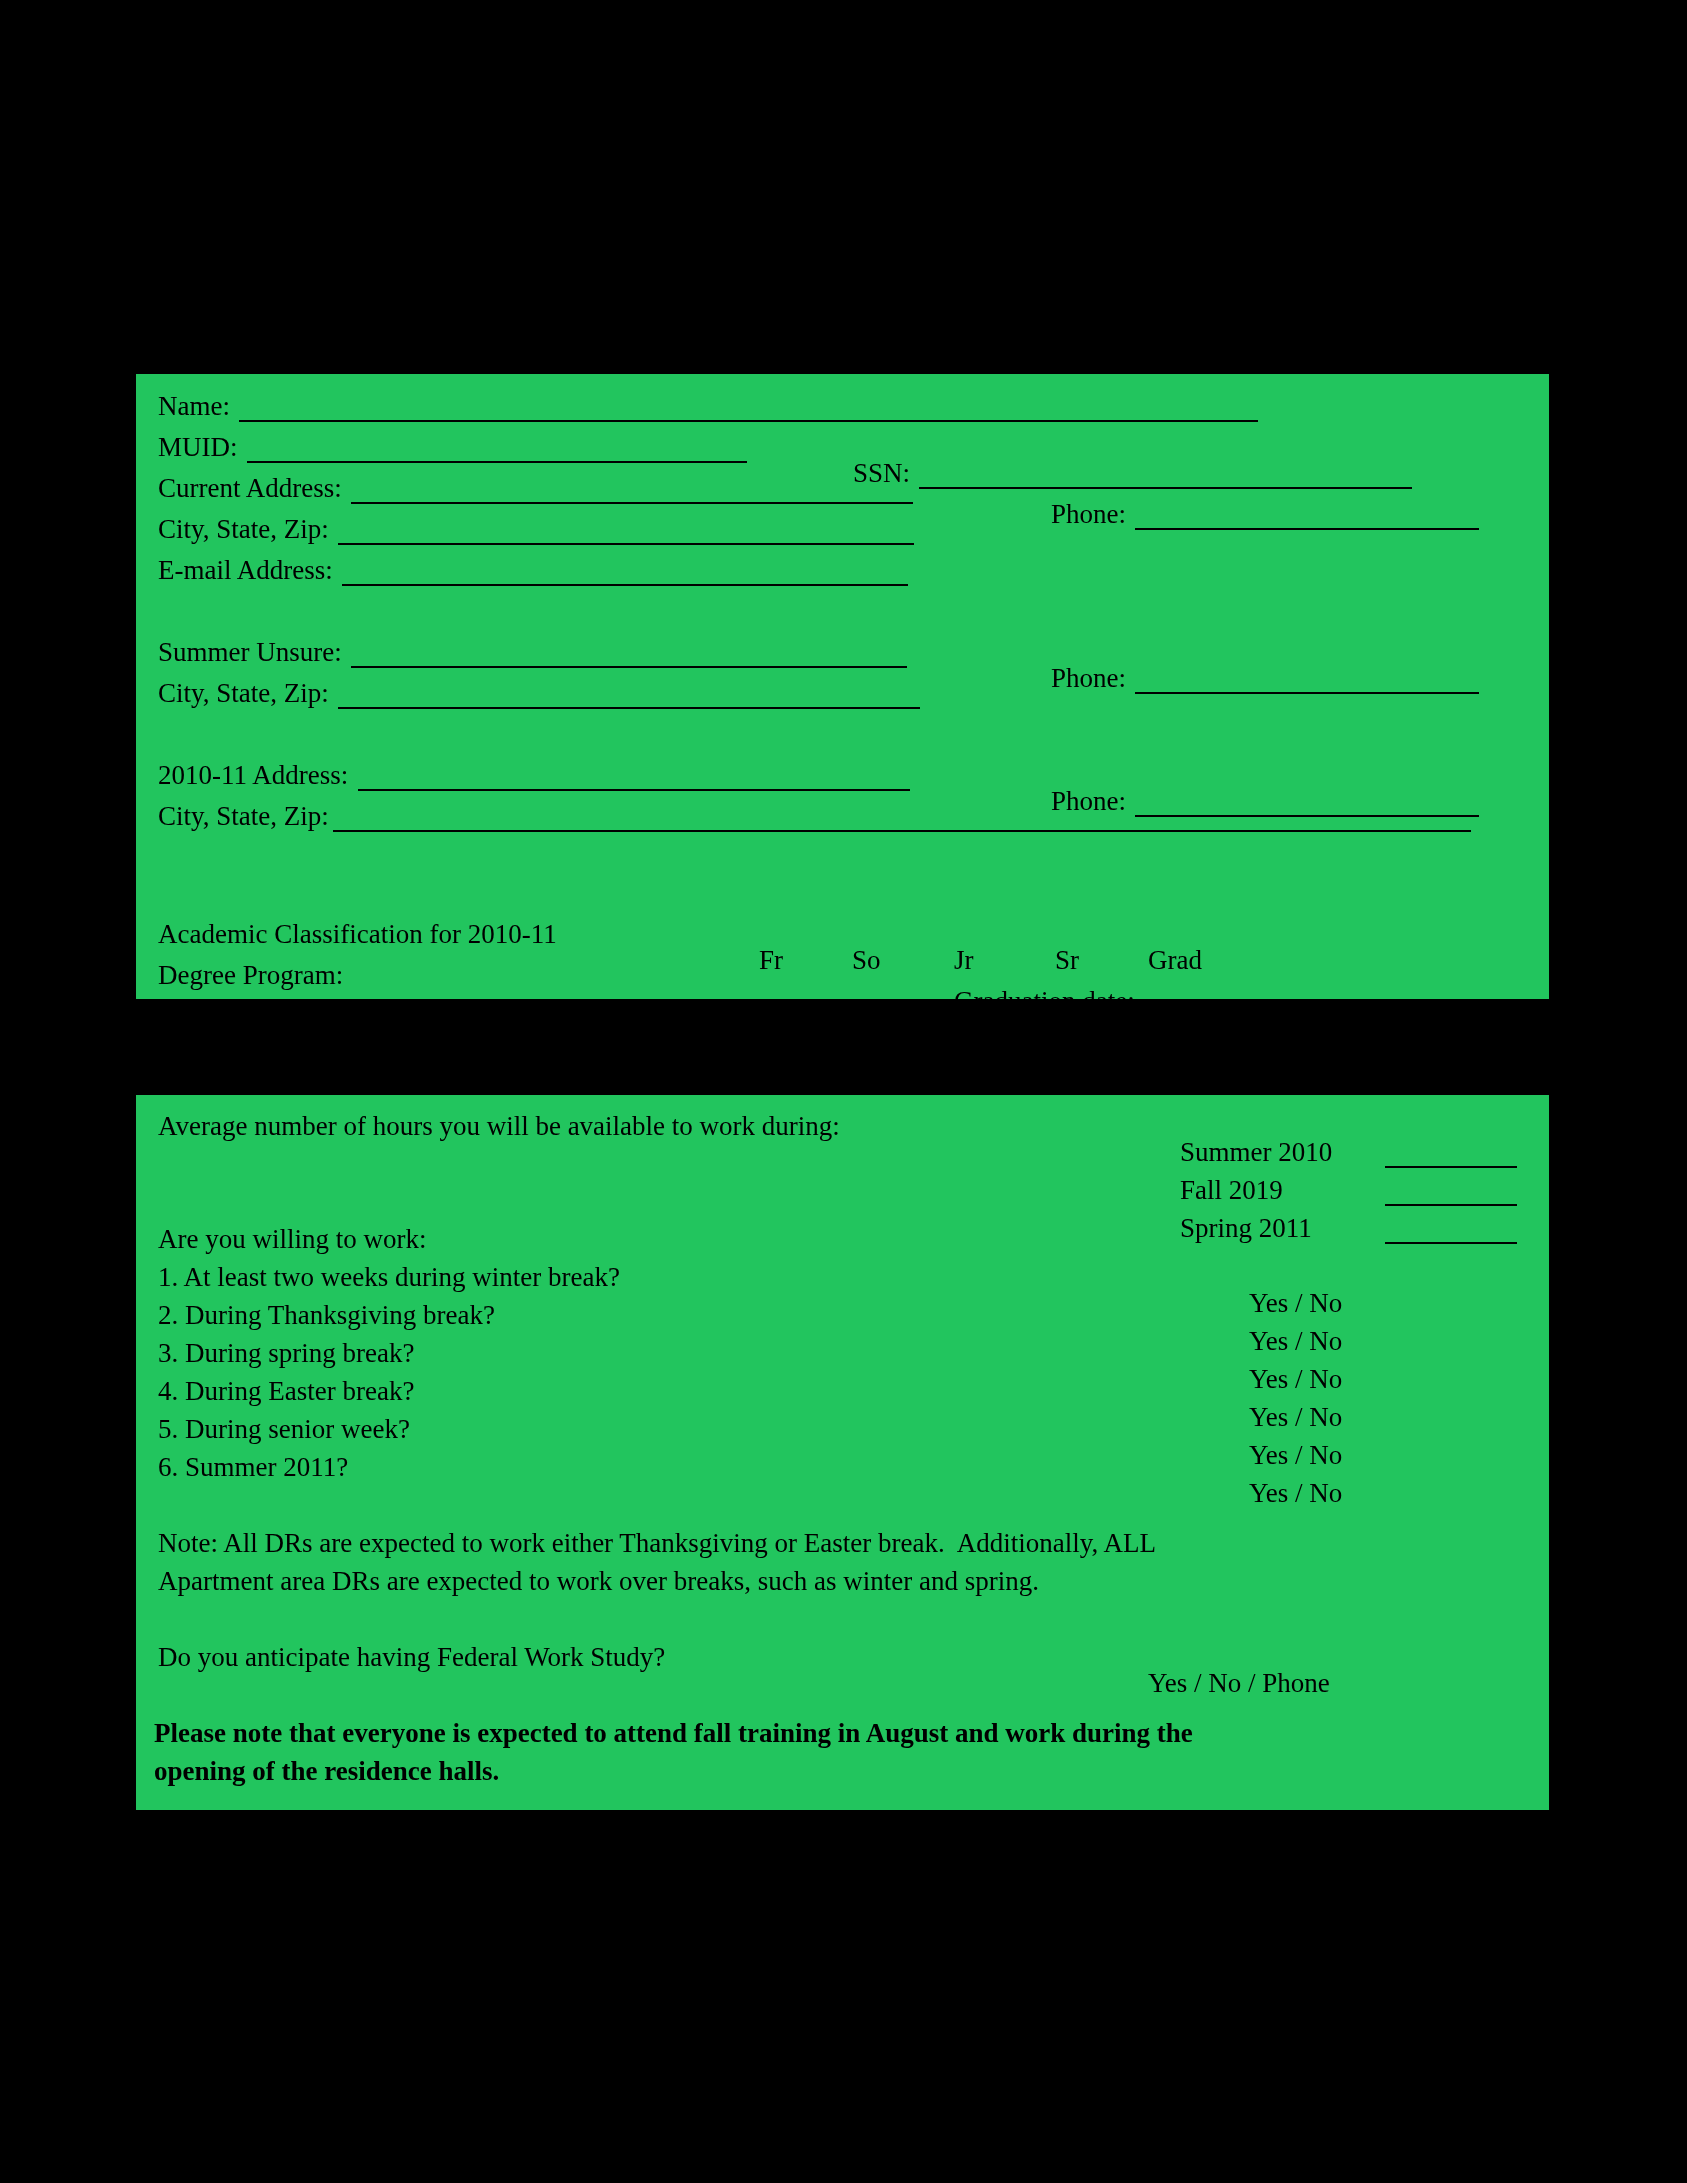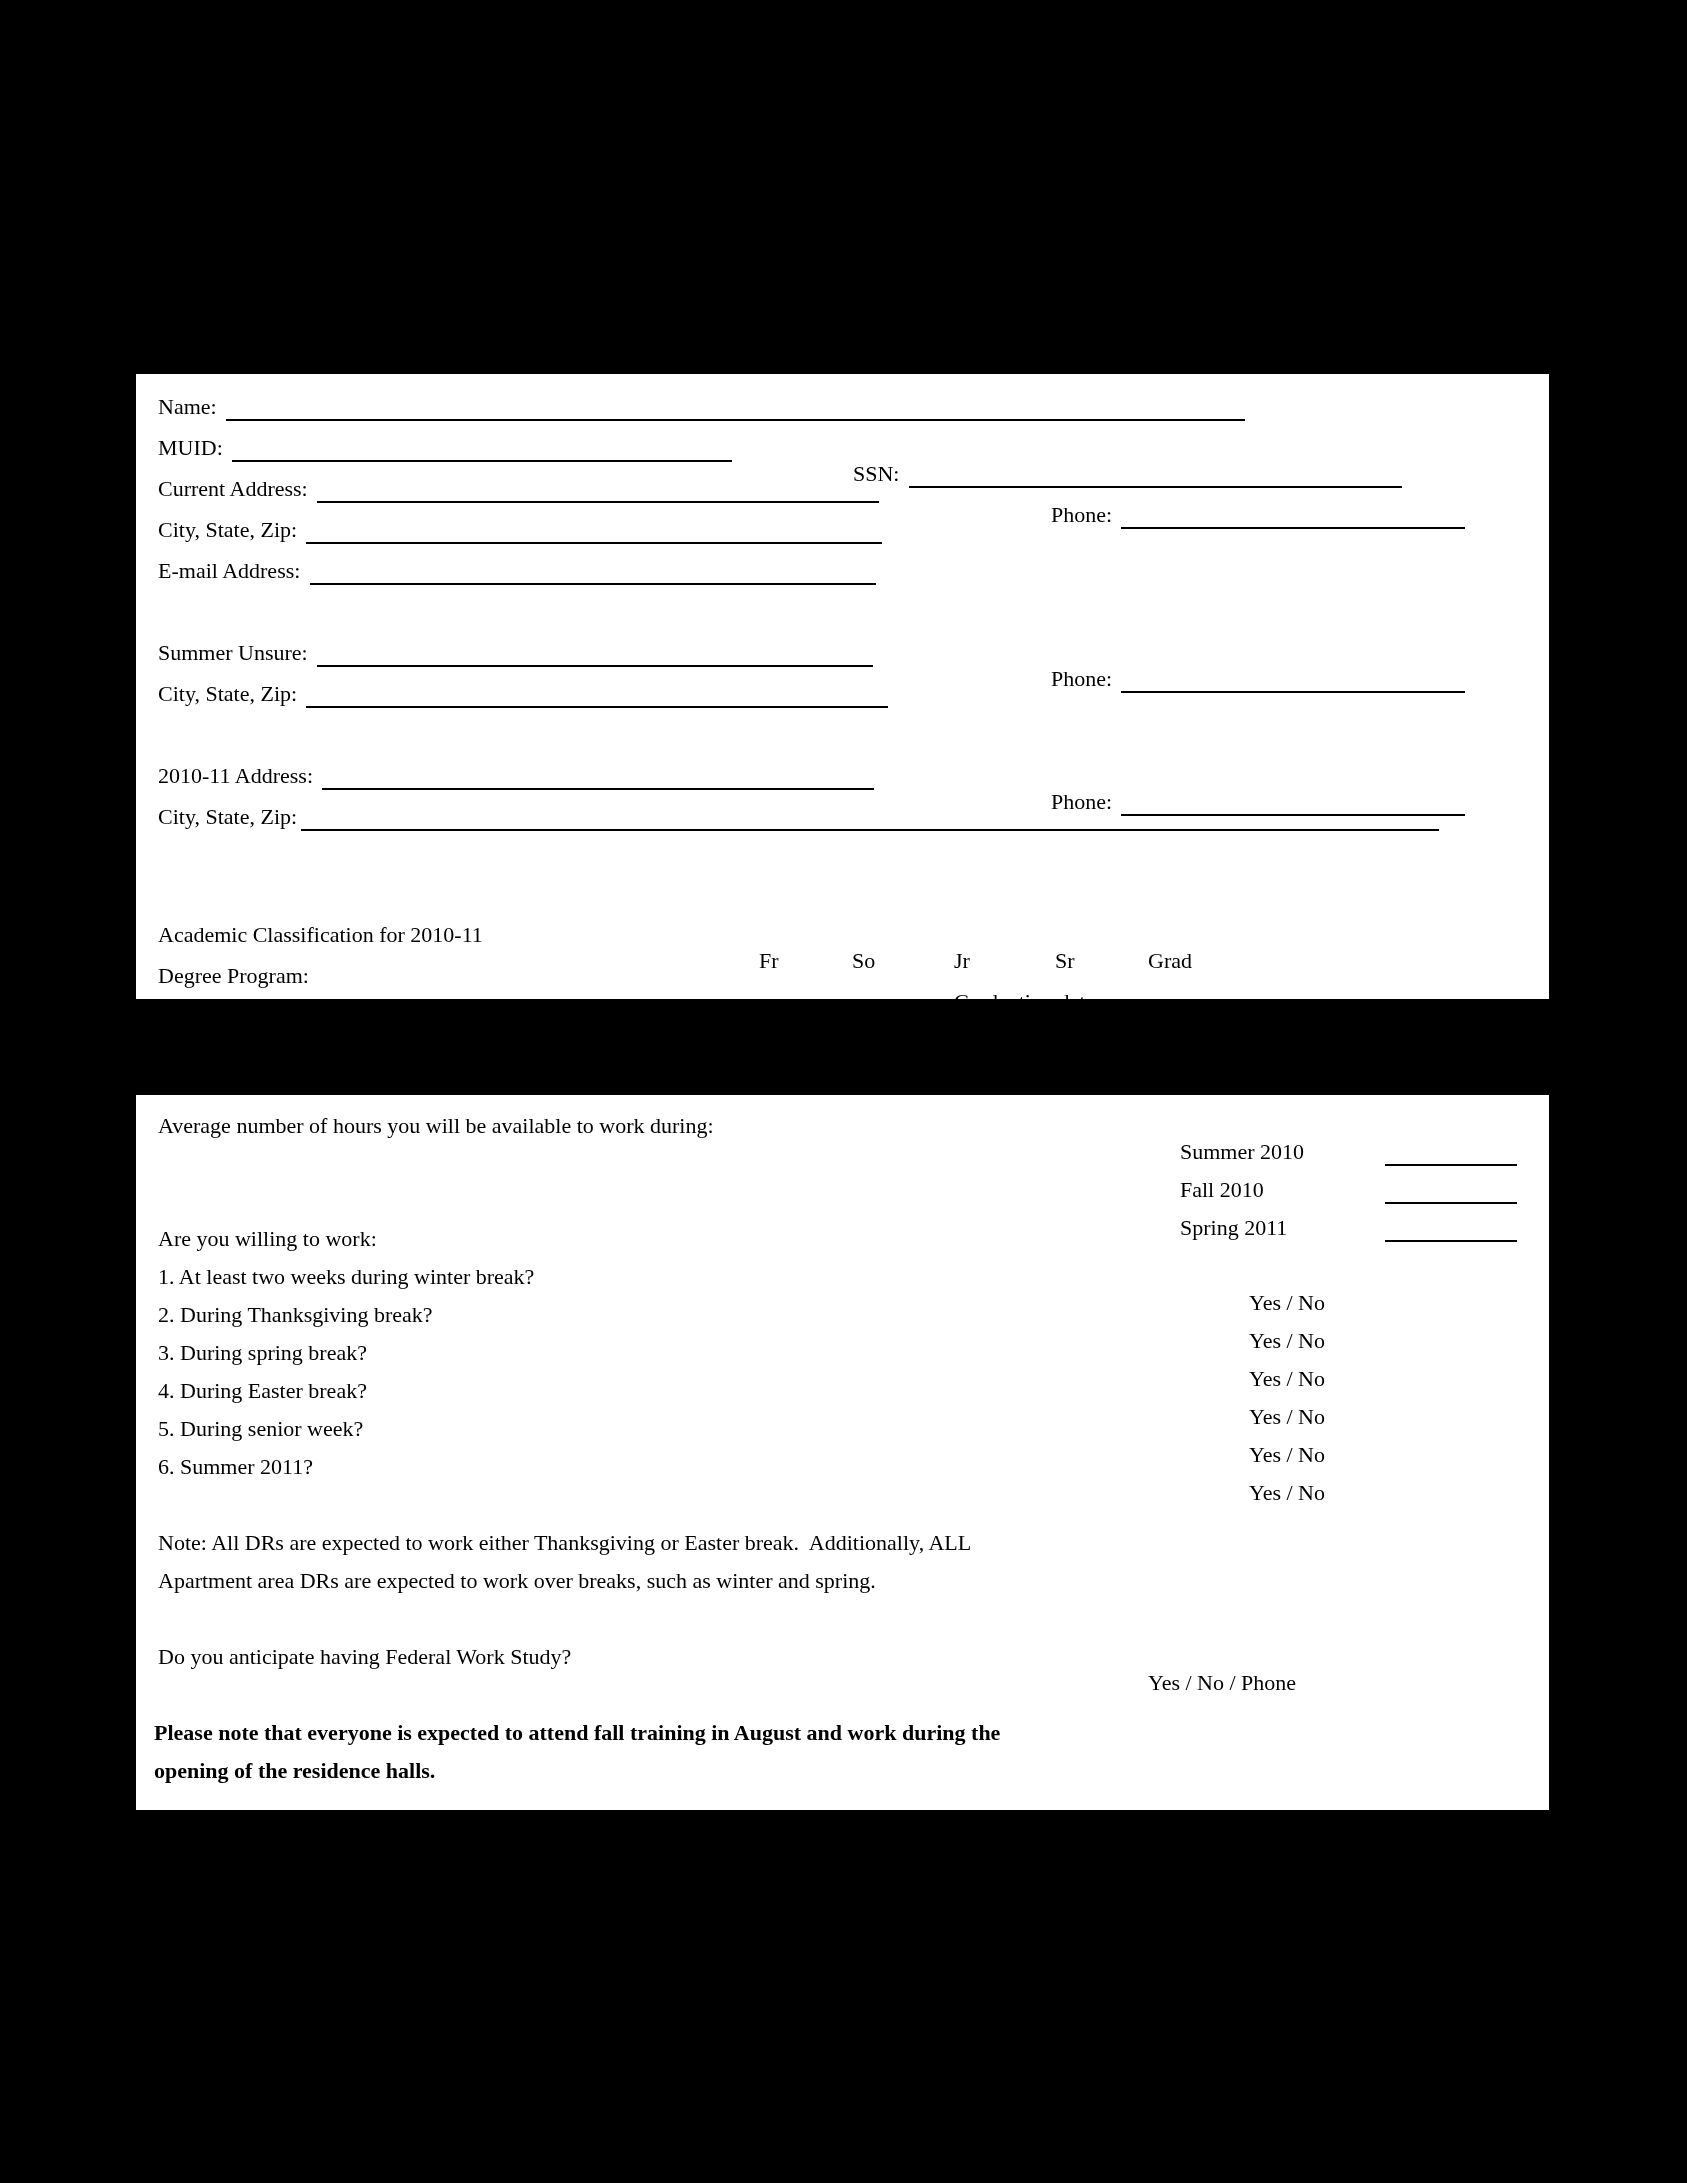--- a/index.html
+++ b/index.html
@@ -8,23 +8,23 @@
   }
   body {
     width: 1687px;
     height: 2183px;
     background: #000000;
     position: relative;
     font-family: "Liberation Serif", "DejaVu Serif", serif;
   }
   .panel {
     position: absolute;
-    background: #ffffff;
+    background: #22c55e;
     color: #000000;
-    font-size: 22px;
+    font-size: 27px;
     box-sizing: border-box;
   }
   .panel1 {
     left: 136px;
     top: 374px;
     width: 1413px;
     height: 625px;
     line-height: 41px;
     padding-top: 12px;
   }
@@ -138,21 +138,21 @@
 
 <div class="panel panel2">
 
   <div class="row terms-block">
     <span>Average number of hours you will be available to work during:</span>
     <div class="abs terms">
       <div class="term-row">
         <span class="term-label">Summer 2010</span><span class="blank" style="width:132px"></span>
       </div>
       <div class="term-row">
-        <span class="term-label">Fall 2010</span><span class="blank" style="width:132px"></span>
+        <span class="term-label">Fall 2019</span><span class="blank" style="width:132px"></span>
       </div>
       <div class="term-row">
         <span class="term-label">Spring 2011</span><span class="blank" style="width:132px"></span>
       </div>
     </div>
   </div>
 
   <div class="row">
     <span>Are you willing to work:</span>
   </div>

